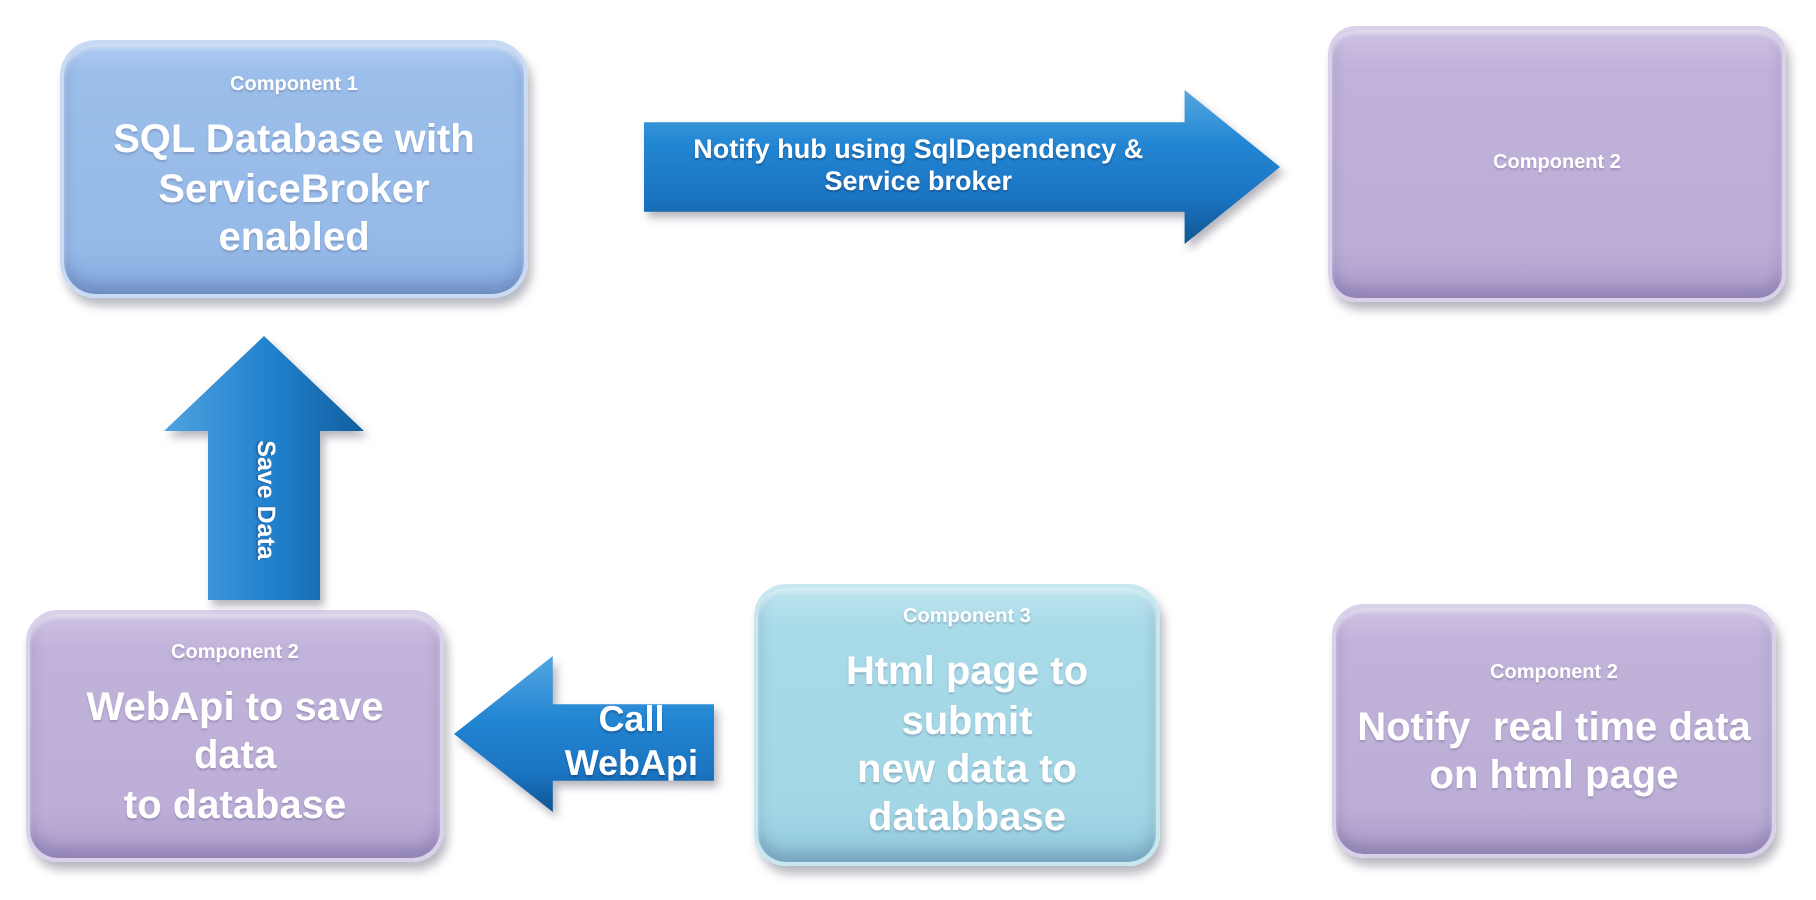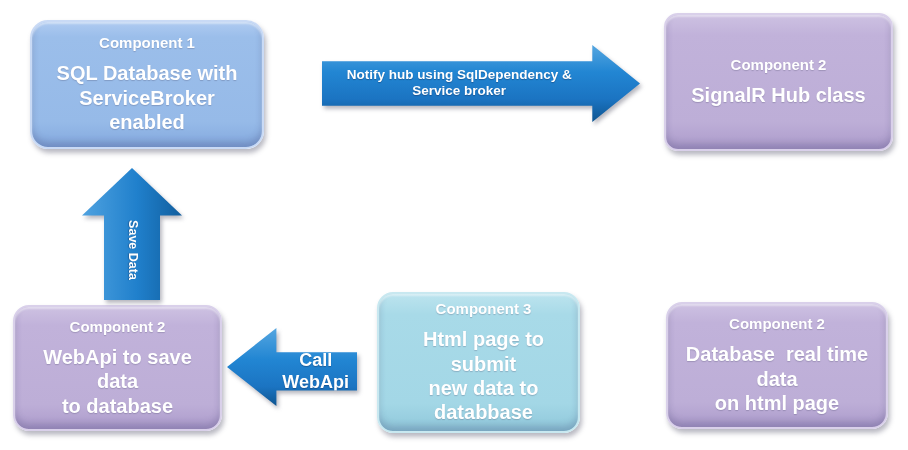--- a/index.html
+++ b/index.html
@@ -23,21 +23,21 @@
     gap: 9px;
     color: #ffffff;
     text-align: center;
     font-weight: bold;
     box-shadow: 2px 4px 5px rgba(100,100,120,0.45),
                 inset 0 2px 2px rgba(255,255,255,0.45),
                 inset 0 -5px 7px rgba(40,40,90,0.22);
     text-shadow: 0 1px 1px rgba(60,60,90,0.25);
     padding: 6px 10px;
   }
-  .box-title   { font-size: 15px; line-height: 1.2; white-space: pre-wrap; }
+  .box-title   { font-size: 10px; line-height: 1.2; white-space: pre-wrap; }
   .box-body    { font-size: 20px; line-height: 1.22; white-space: pre-wrap; }
 
   .box.blue {
     background: linear-gradient(180deg,#AECAF1 0%, #9BBEEA 12%, #96BAE8 80%, #84A9DE 100%);
     border: 2px solid #C9DAF5;
   }
   .box.purple {
     background: linear-gradient(180deg,#CDC1E2 0%, #C1B2DA 15%, #BDAED7 80%, #AC9BCB 100%);
     border: 2px solid #D9D0EA;
   }
@@ -120,26 +120,25 @@
 <div class="canvas">
 
   <div class="box blue" id="box-component1">
     <div class="box-title">Component 1</div>
     <div class="box-body">SQL Database with
 ServiceBroker enabled</div>
   </div>
 
   <div class="box purple" id="box-signalr">
     <div class="box-title">Component 2</div>
-    <div class="box-body">SignalR Hub class</div>
   </div>
 
   <div class="box purple" id="box-display">
     <div class="box-title">Component 2</div>
-    <div class="box-body">Database  real time data
+    <div class="box-body">Notify  real time data
 on html page</div>
   </div>
 
   <div class="box cyan" id="box-htmlpage">
     <div class="box-title">Component 3</div>
     <div class="box-body">Html page to submit
 new data to
 databbase</div>
   </div>
 

